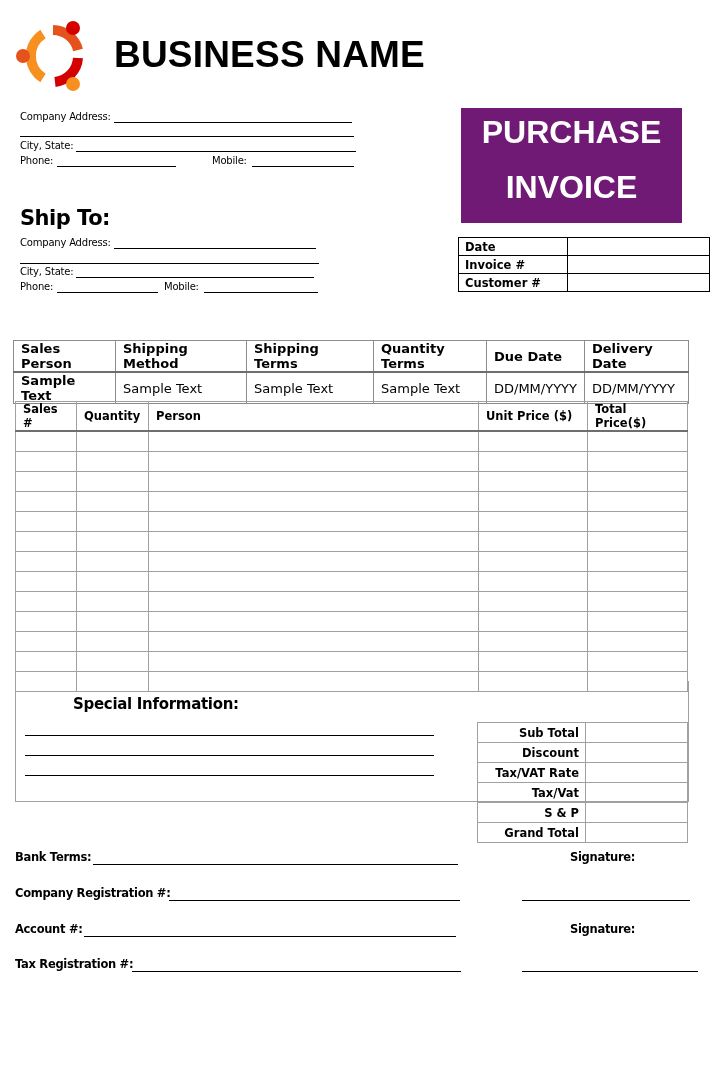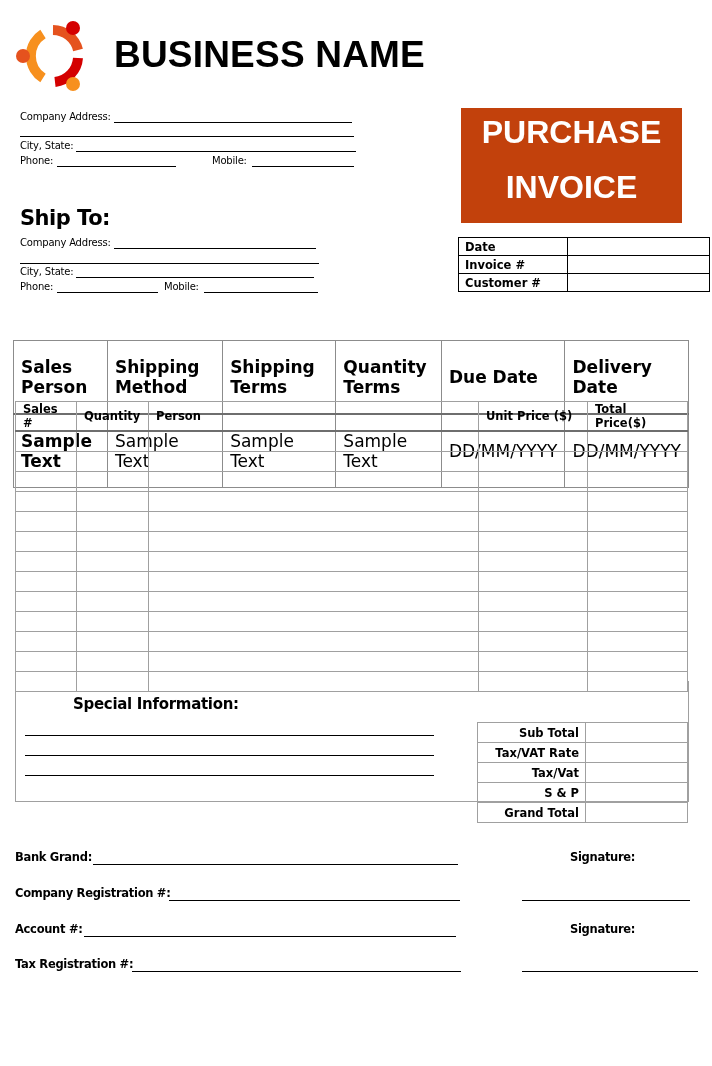--- a/index.html
+++ b/index.html
@@ -2,24 +2,24 @@
 <html><head>
 <meta charset="utf-8">
 <style>
   html, body { margin:0; padding:0; background:#ffffff; }
   body { width:712px; height:1066px; position:relative; overflow:hidden; font-family:"Liberation Sans", sans-serif; color:#000; }
   .abs { position:absolute; }
   .small { font-size:10px; font-family:"DejaVu Sans", sans-serif; letter-spacing:-0.2px; }
   .line { position:absolute; border-bottom:1px solid #000; height:0; }
   .title { font-family:"Liberation Sans", sans-serif; font-weight:bold; font-size:37px; letter-spacing:0.2px; }
   .shipto { font-family:"DejaVu Sans", sans-serif; font-weight:bold; font-size:21px; letter-spacing:-0.5px; }
-  .badge { background:#c2410c; color:#fff; text-align:center; font-weight:bold; font-size:32px; font-family:"Liberation Sans", sans-serif; }
+  .badge { background:#701a75; color:#fff; text-align:center; font-weight:bold; font-size:32px; font-family:"Liberation Sans", sans-serif; }
   table { border-collapse:collapse; position:absolute; }
   .meta td { border:1px solid #000; height:17px; font-family:"DejaVu Sans", sans-serif; font-size:11.5px; font-weight:bold; padding:0 0 0 6px; }
-  .info td { border:1px solid #8c8c8c; font-family:"DejaVu Sans", sans-serif; font-size:17px; padding:16px 7px; height:23px; }
+  .info td { border:1px solid #8c8c8c; font-family:"DejaVu Sans", sans-serif; font-size:13px; padding:0 7px; height:23px; }
   .info tr.head td { font-weight:bold; border-bottom:2px solid #6e6e6e; }
   .items td { border:1px solid #a0a0a0; height:19px; padding:0 7px; font-family:"DejaVu Sans", sans-serif; font-size:11.5px; }
   .items tr.head td { font-weight:bold; border-bottom:2px solid #6e6e6e; }
   .totals td { border:1px solid #a0a0a0; height:19px; font-family:"DejaVu Sans", sans-serif; font-size:11.5px; font-weight:bold; text-align:right; padding:0 6px; }
   .footer-label { font-family:"DejaVu Sans", sans-serif; font-size:11.5px; font-weight:bold; letter-spacing:-0.3px; }
   .special { font-family:"DejaVu Sans", sans-serif; font-size:15px; font-weight:bold; letter-spacing:-0.3px;margin-left:48px; }
 </style>
 </head>
 <body>
 
@@ -211,39 +211,43 @@
 <div class="line" style="left:25px;top:755px;width:409px;"></div>
 <div class="line" style="left:25px;top:775px;width:409px;"></div>
 
 <table class="totals" style="left:477px;top:681px;width:211px;margin-top:41px;">
   <tbody>
       <tr>
         <td style="width:95px;">Sub Total</td>
         <td></td>
       </tr>
   <tr>
+        <td>Discount</td>
+        <td></td>
+      </tr>
+  <tr>
         <td>Tax/VAT Rate</td>
         <td></td>
       </tr>
   <tr>
         <td>Tax/Vat</td>
         <td></td>
       </tr>
   <tr>
         <td>S &amp; P</td>
         <td></td>
       </tr>
   <tr>
         <td>Grand Total</td>
         <td></td>
       </tr>
 </tbody>
   </table>
 
-<div class="abs footer-label" style="left:15px;top:850px;">Bank Grand:</div>
+<div class="abs footer-label" style="left:15px;top:850px;">Bank Terms:</div>
 <div class="line" style="left:93px;top:864px;width:365px;"></div>
 <div class="abs footer-label" style="left:570px;top:850px;">Signature:</div>
 
 <div class="abs footer-label" style="left:15px;top:886px;">Company Registration #:</div>
 <div class="line" style="left:169px;top:900px;width:291px;"></div>
 <div class="line" style="left:522px;top:900px;width:168px;"></div>
 
 <div class="abs footer-label" style="left:15px;top:922px;">Account #:</div>
 <div class="line" style="left:84px;top:936px;width:372px;"></div>
 <div class="abs footer-label" style="left:570px;top:922px;">Signature:</div>

